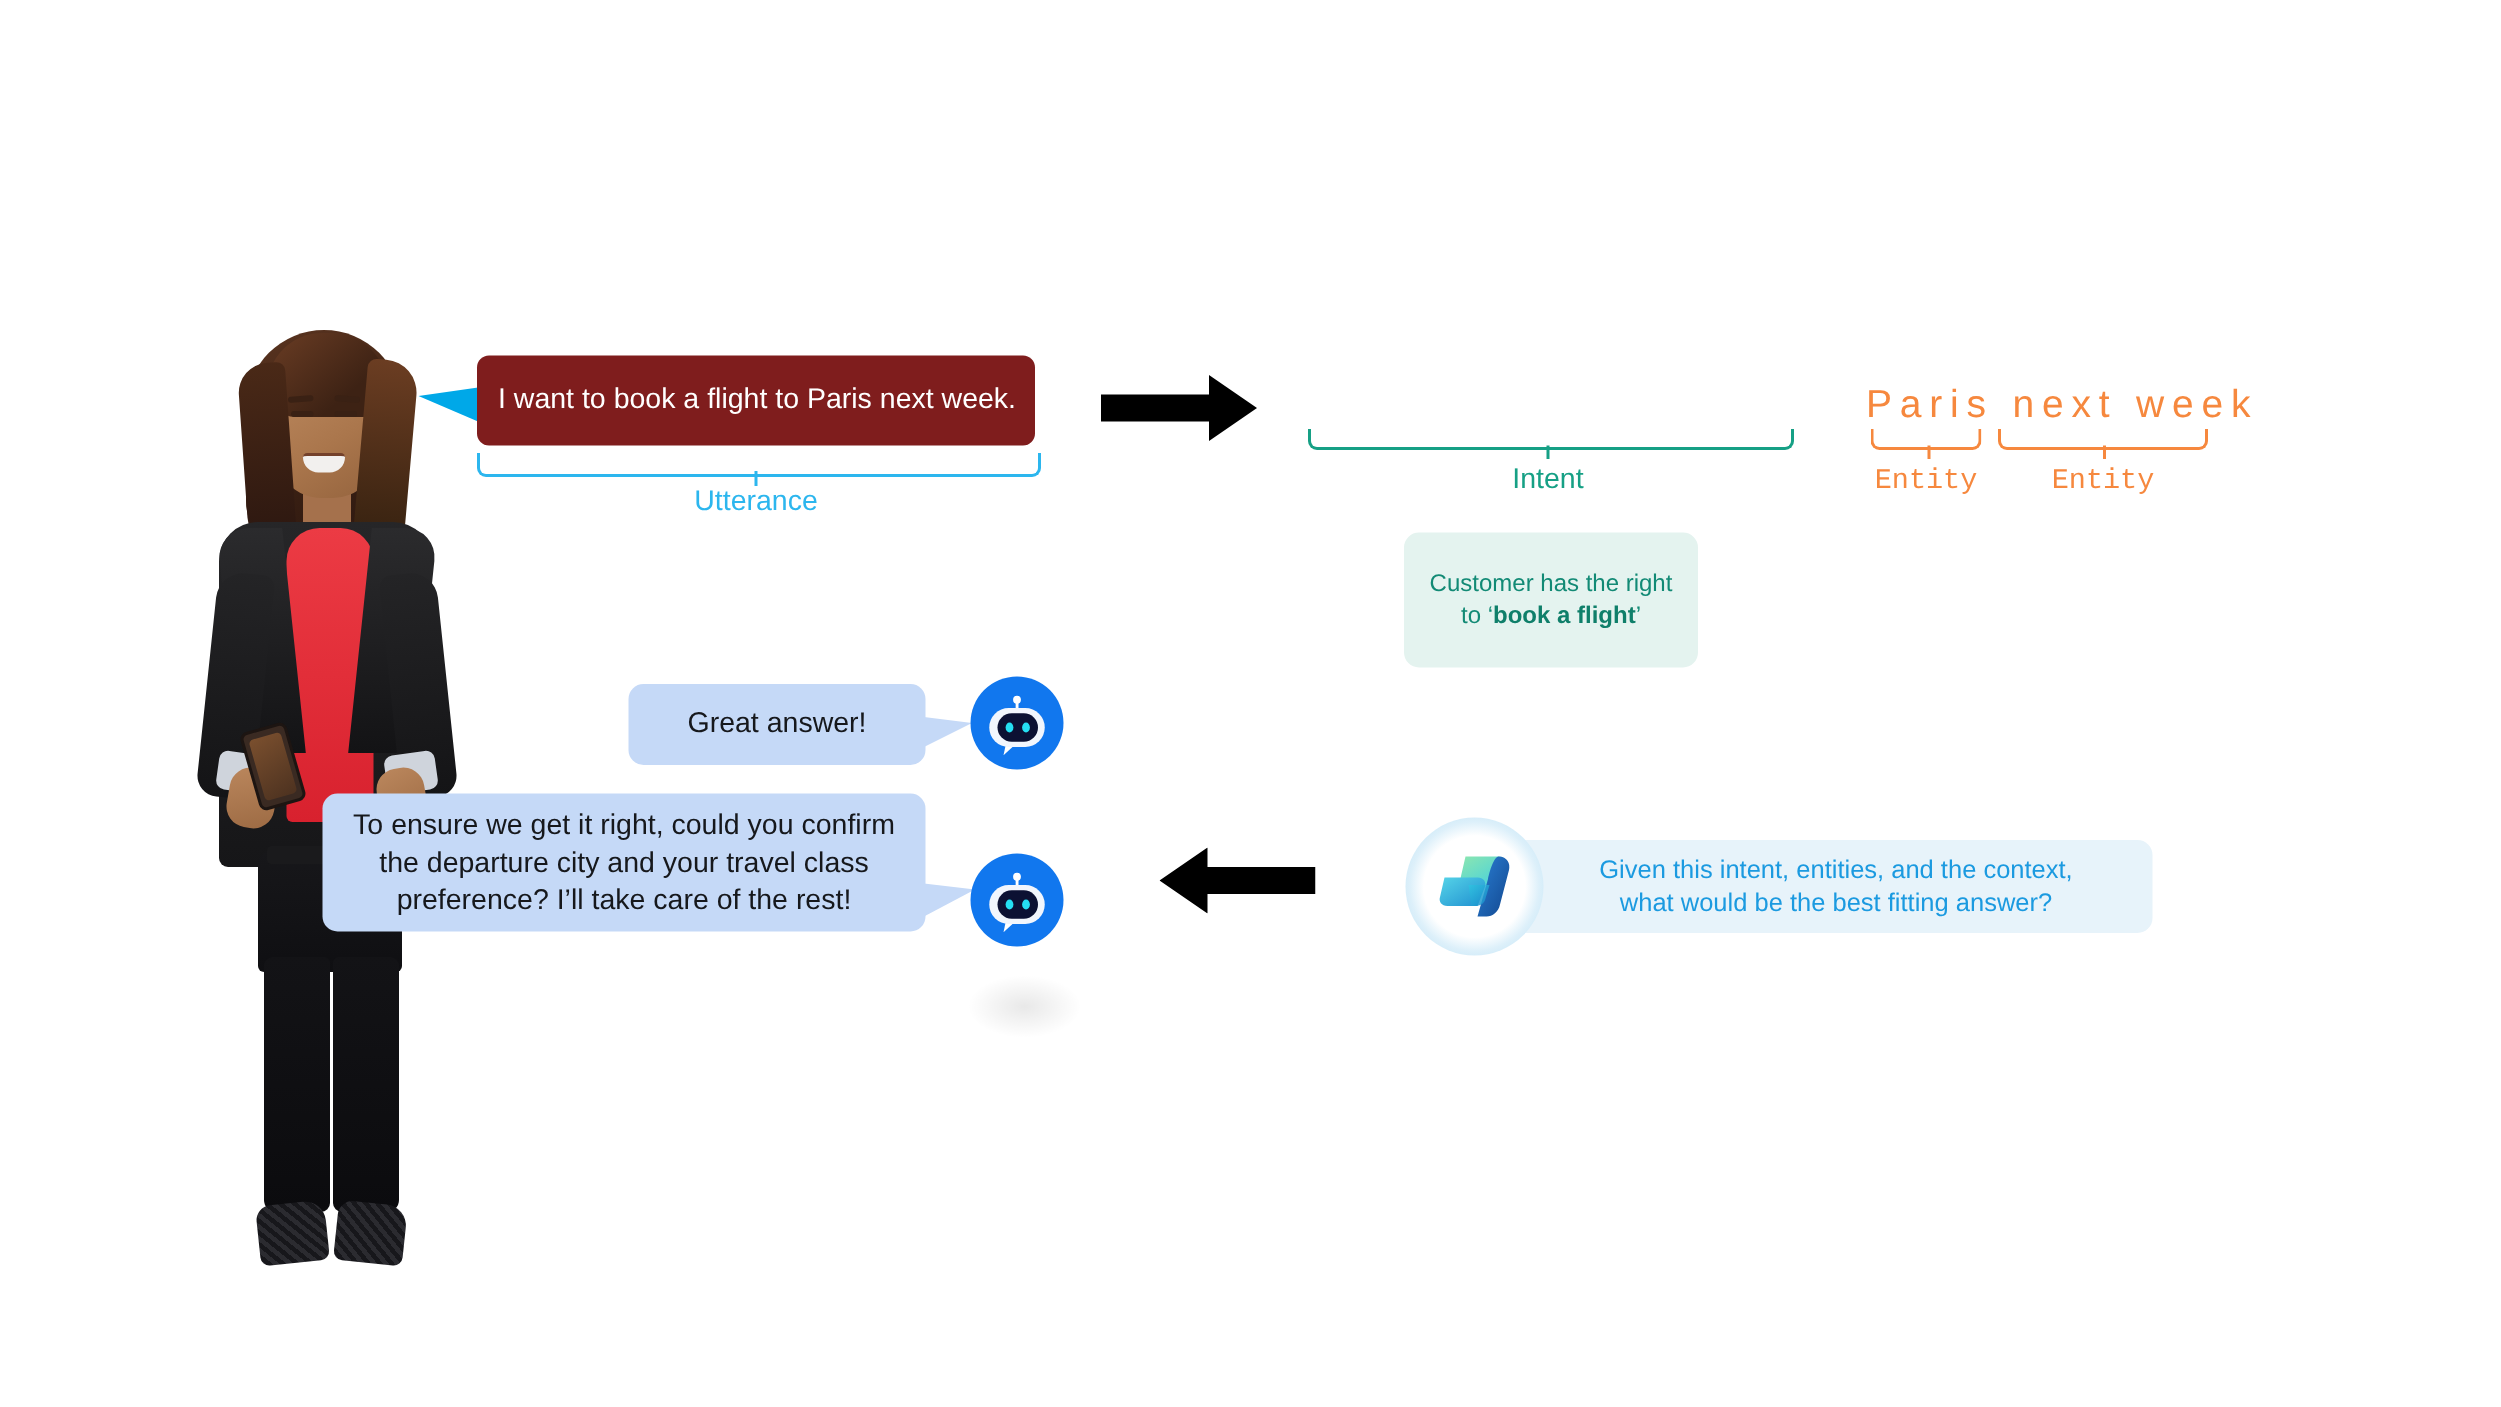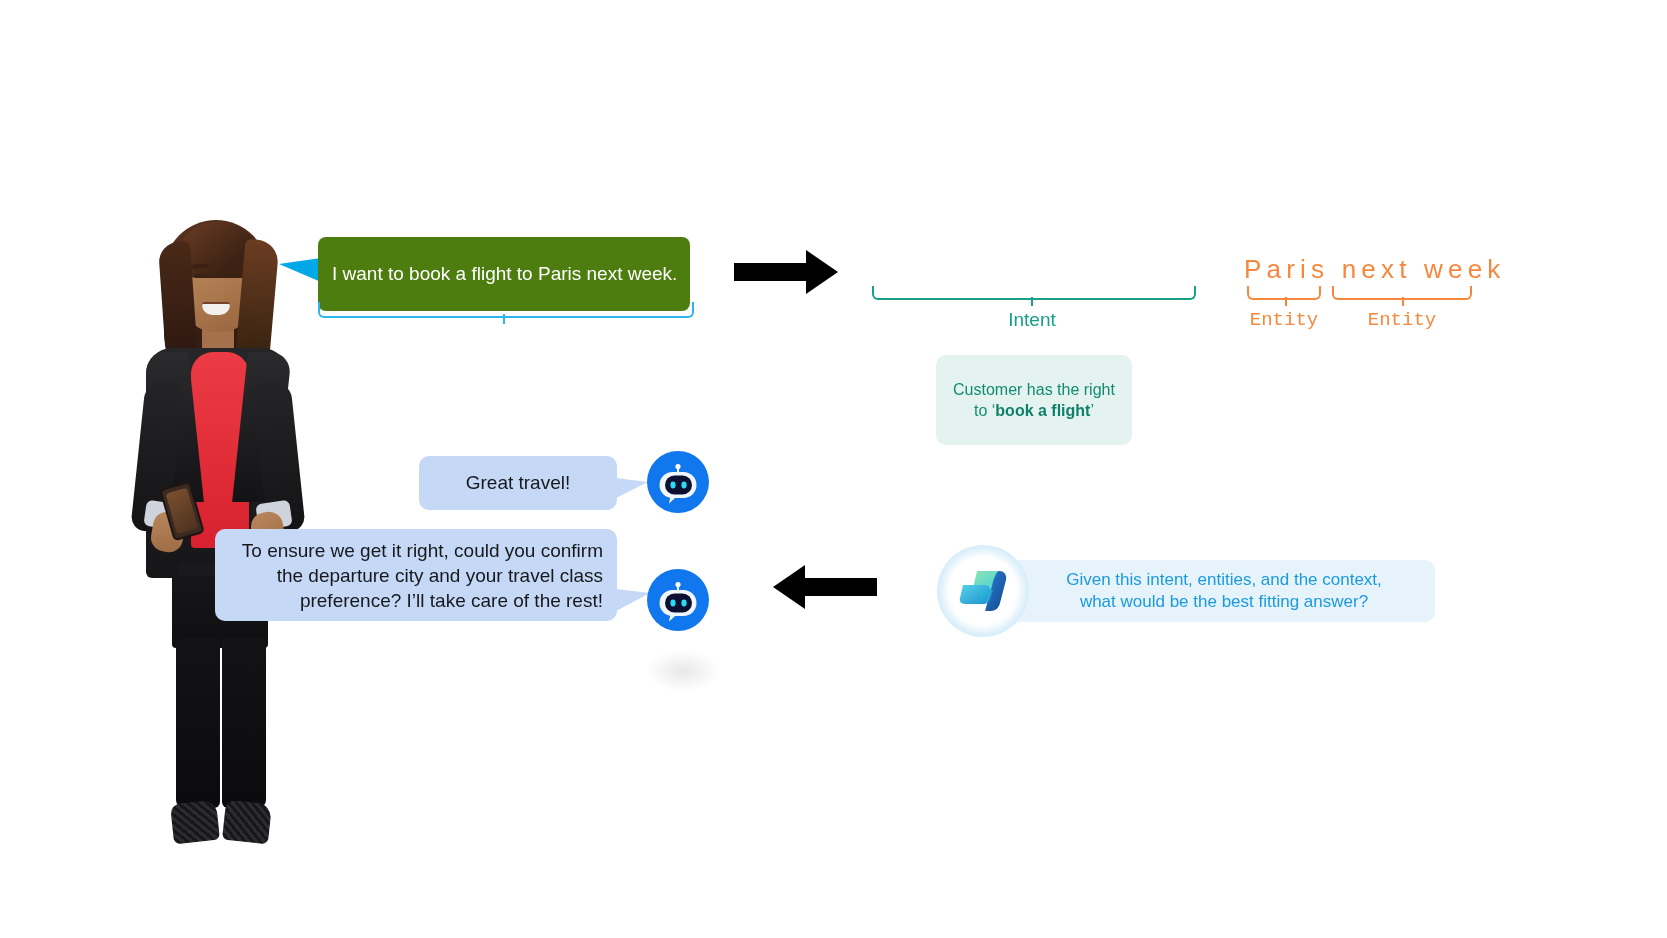--- a/index.html
+++ b/index.html
@@ -163,22 +163,22 @@
     background: repeating-linear-gradient(45deg,#2b2b30 0 3px,#17171b 3px 6px);
     border-radius: 10px 14px 6px 6px;
   }
   .p-shoe-l { left: 44px; transform: rotate(-6deg); }
   .p-shoe-r { left: 96px; transform: rotate(6deg); }
 
   
   .utt-bubble {
     position: absolute;
     left: 318px; top: 237px;
-    width: 372px; height: 74px;
-    background: #4d7c0f;
+    width: 372px; height: 60px;
+    background: #7f1d1d;
     border-radius: 8px;
     display: flex;
     align-items: center;
     box-sizing: border-box;
     padding: 0 14px;
   }
   .utt-bubble .txt {
     color: #ffffff;
     font-size: 19px;
     line-height: 24px;
@@ -358,21 +358,21 @@
     border-top: 4px solid transparent;
     border-bottom: 16px solid transparent;
     border-left: 32px solid #c5d9f7;
   }
   .bot-bubble-2 {
     left: 215px; top: 529px;
     width: 402px; height: 92px;
     padding: 6px 14px;
     font-size: 19px;
     line-height: 25px;
-    text-align: right;
+    text-align: center;
   }
   .bot-tail-2 {
     position: absolute;
     left: 616px; top: 589px;
     width: 0; height: 0;
     border-top: 4px solid transparent;
     border-bottom: 18px solid transparent;
     border-left: 34px solid #c5d9f7;
   }
   .bot-avatar {
@@ -453,20 +453,21 @@
     <div class="p-shoe-l"></div>
     <div class="p-shoe-r"></div>
   </div>
 
   <div class="utt-tail"></div>
   <div class="utt-bubble">
     <span class="txt">I want to book a flight to Paris next week.</span>
   </div>
   <div class="utt-brace"></div>
   <div class="utt-brace-stem"></div>
+  <div class="utt-label">Utterance</div>
 
   <svg class="arrow arrow-right" width="104" height="44" viewBox="0 0 104 44">
     <path d="M0 13 H72 V0 L104 22 L72 44 V31 H0 Z" fill="#000000"></path>
   </svg>
 
   <div class="intent-brace"></div>
   <div class="intent-brace-stem"></div>
   <div class="intent-label">Intent</div>
   <div class="intent-box">
     <div class="body">
@@ -476,21 +477,21 @@
 
   <div class="ent-text">Paris next week</div>
   <div class="ent-brace b1"></div>
   <div class="ent-brace-stem s1"></div>
   <div class="ent-label l1">Entity</div>
   <div class="ent-brace b2"></div>
   <div class="ent-brace-stem s2"></div>
   <div class="ent-label l2">Entity</div>
 
   <div class="bot-bubble bot-bubble-1">
-    <span>Great travel!</span>
+    <span>Great answer!</span>
   </div>
   <div class="bot-tail-1"></div>
   <div class="bot-avatar a1">
     <svg width="62" height="62" viewBox="0 0 62 62">
       <circle cx="31" cy="15.5" r="2.6" fill="#ffffff"></circle>
       <rect x="30.1" y="16.5" width="1.9" height="5" fill="#ffffff"></rect>
       <path d="M28 47 L22 52.5 L23.5 45.5 Z" fill="#ffffff"></path>
       <rect x="12.5" y="21" width="37" height="26" rx="13" fill="#f2f6fd"></rect>
       <rect x="18" y="24.5" width="27" height="19" rx="9.5" fill="#0c1133"></rect>
       <ellipse cx="26" cy="34" rx="2.6" ry="3.4" fill="#25dff2"></ellipse>

